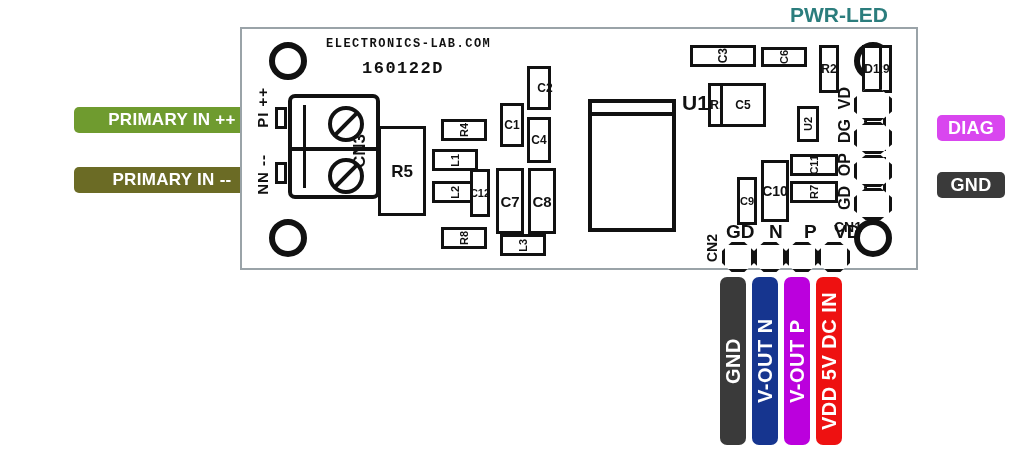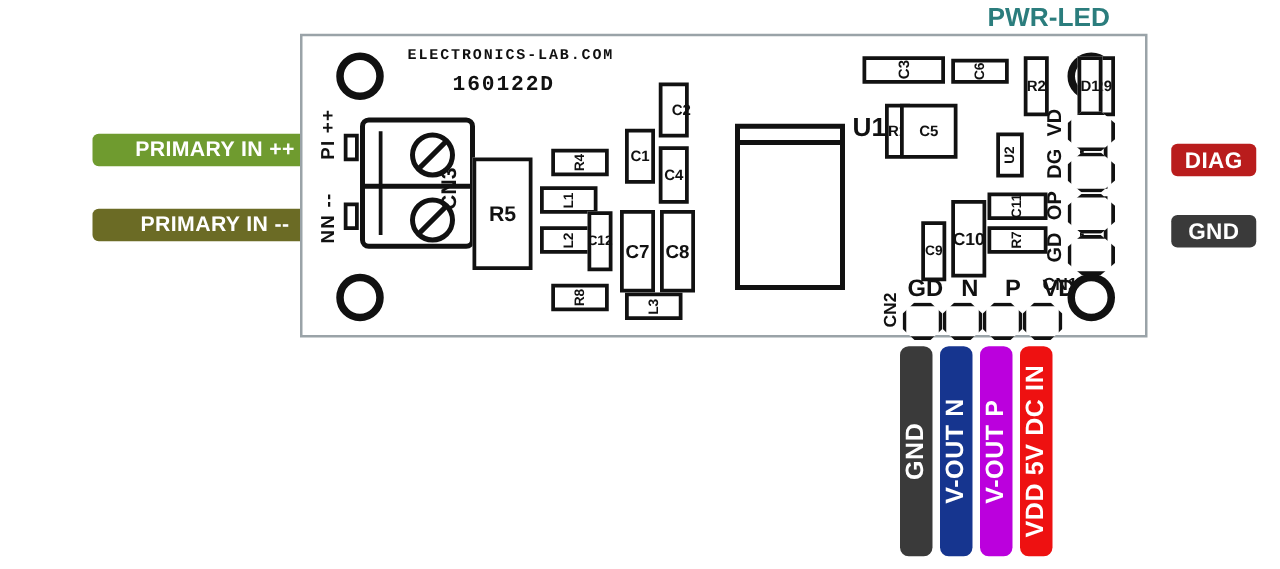--- a/index.html
+++ b/index.html
@@ -70,21 +70,21 @@
 
 <div id="stage">
 
   <div class="pill pill-left" style="left:32px;top:107px;width:196px;background:#6f9b2f;">
     <span>PRIMARY IN ++</span>
   </div>
   <div class="pill pill-left" style="left:32px;top:167px;width:196px;background:#6b6b25;">
     <span>PRIMARY IN --</span>
   </div>
 
-  <div class="pill" style="left:937px;top:115px;width:68px;height:26px;font-size:18px;background:#b91c1c;">
+  <div class="pill" style="left:937px;top:115px;width:68px;height:26px;font-size:18px;background:#d946ef;">
     <span>DIAG</span>
   </div>
   <div class="pill" style="left:937px;top:172px;width:68px;height:26px;font-size:18px;background:#3a3a3a;">
     <span>GND</span>
   </div>
 
   <div class="plain-label" style="left:790px;top:3px;color:#2b7d7d;">
     <span>PWR-LED</span>
   </div>
 

